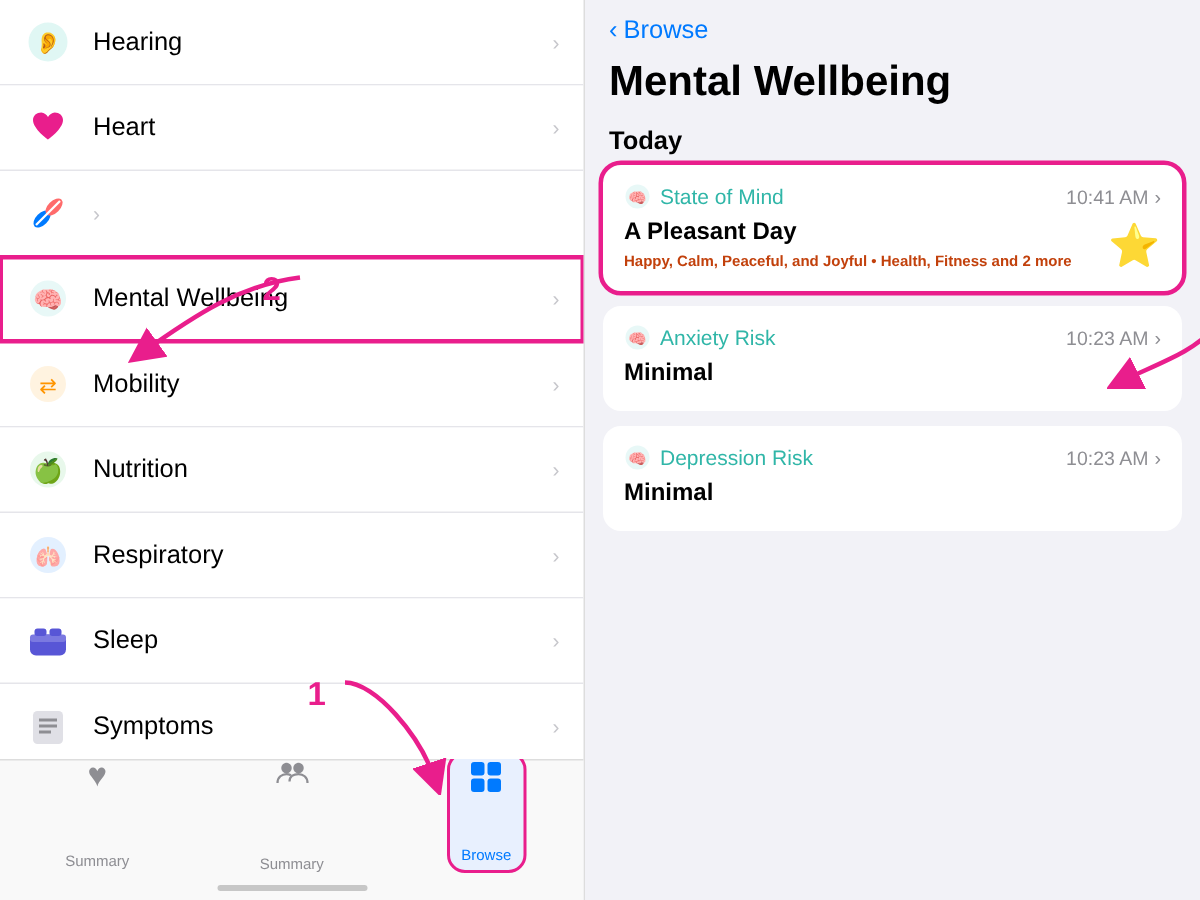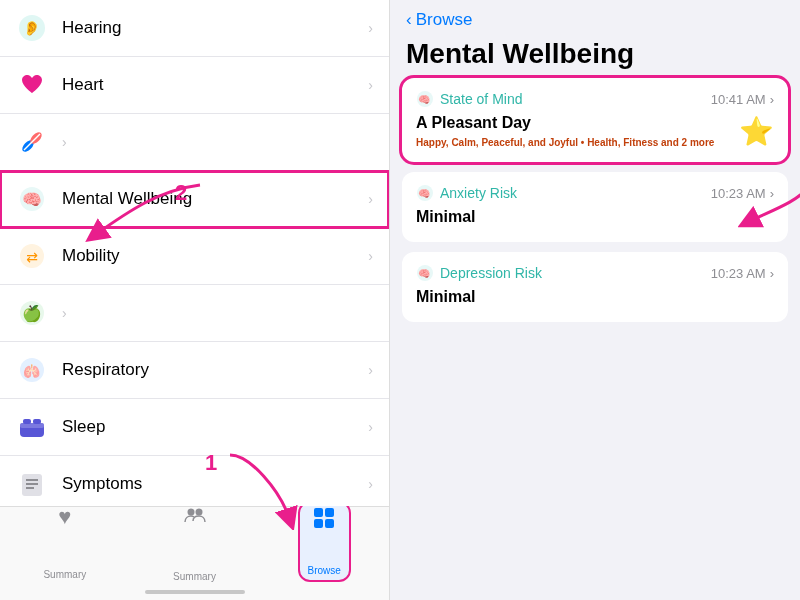--- a/index.html
+++ b/index.html
@@ -276,20 +276,21 @@
       <span class="chevron">›</span>
     </div>
 
     <div class="list-item">
       <div class="list-item-icon">
         <svg width="28" height="28" viewBox="0 0 28 28">
           <circle cx="14" cy="14" r="12" fill="#e8f8eb"></circle>
           <text x="14" y="20" text-anchor="middle" font-size="16">🍏</text>
         </svg>
       </div>
+      <span class="list-item-label">Nutrition</span>
       <span class="chevron">›</span>
     </div>
 
     <div class="list-item">
       <div class="list-item-icon">
         <svg width="28" height="28" viewBox="0 0 28 28">
           <circle cx="14" cy="14" r="12" fill="#e3f0ff"></circle>
           <text x="14" y="20" text-anchor="middle" font-size="14">🫁</text>
         </svg>
       </div>
@@ -380,20 +381,21 @@
 </div>
 
 <div class="right-panel">
   <div class="back-nav">
     <span class="back-chevron">‹</span>
     <span class="back-label">Browse</span>
   </div>
 
   <div class="page-title">Mental Wellbeing</div>
 
+  <div class="section-title">Today</div>
 
   <div class="card highlighted-card">
     <div class="card-header">
       <div class="card-category">
         <svg width="18" height="18" viewBox="0 0 18 18">
           <circle cx="9" cy="9" r="8" fill="#e8f8f7"></circle>
           <text x="9" y="13" text-anchor="middle" font-size="10" fill="#30b6a8">🧠</text>
         </svg>
         <span>State of Mind</span>
       </div>

